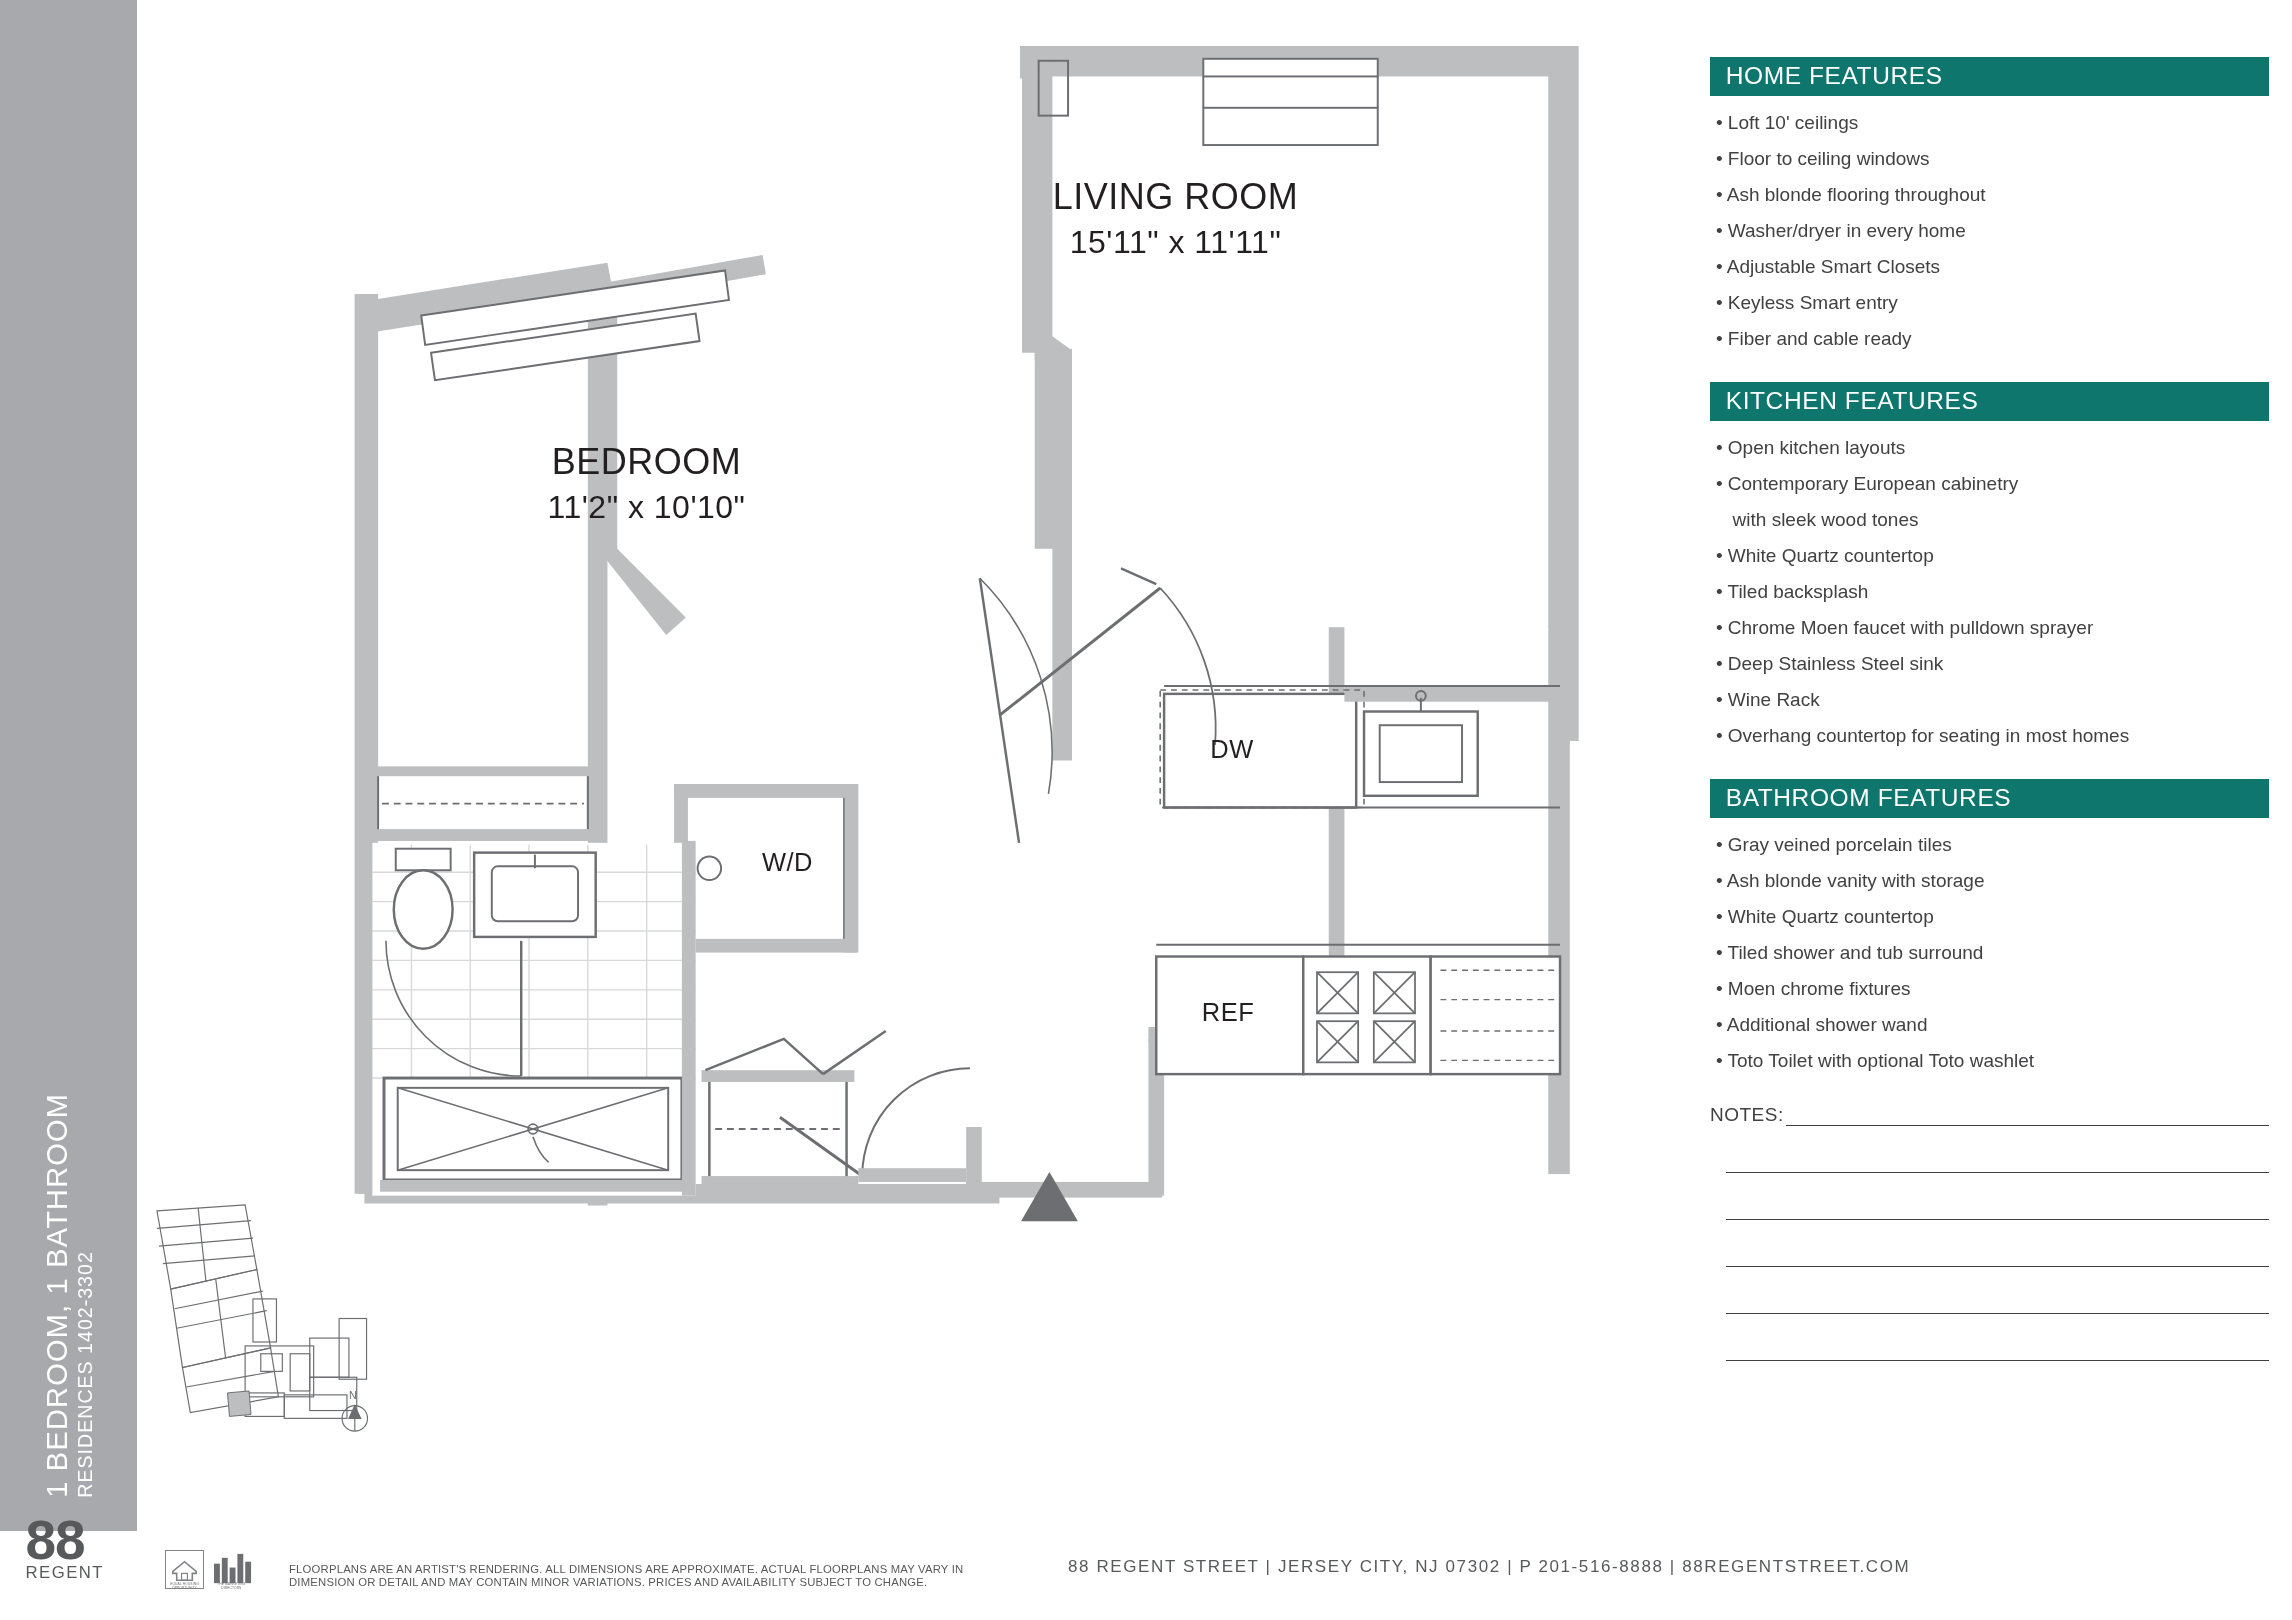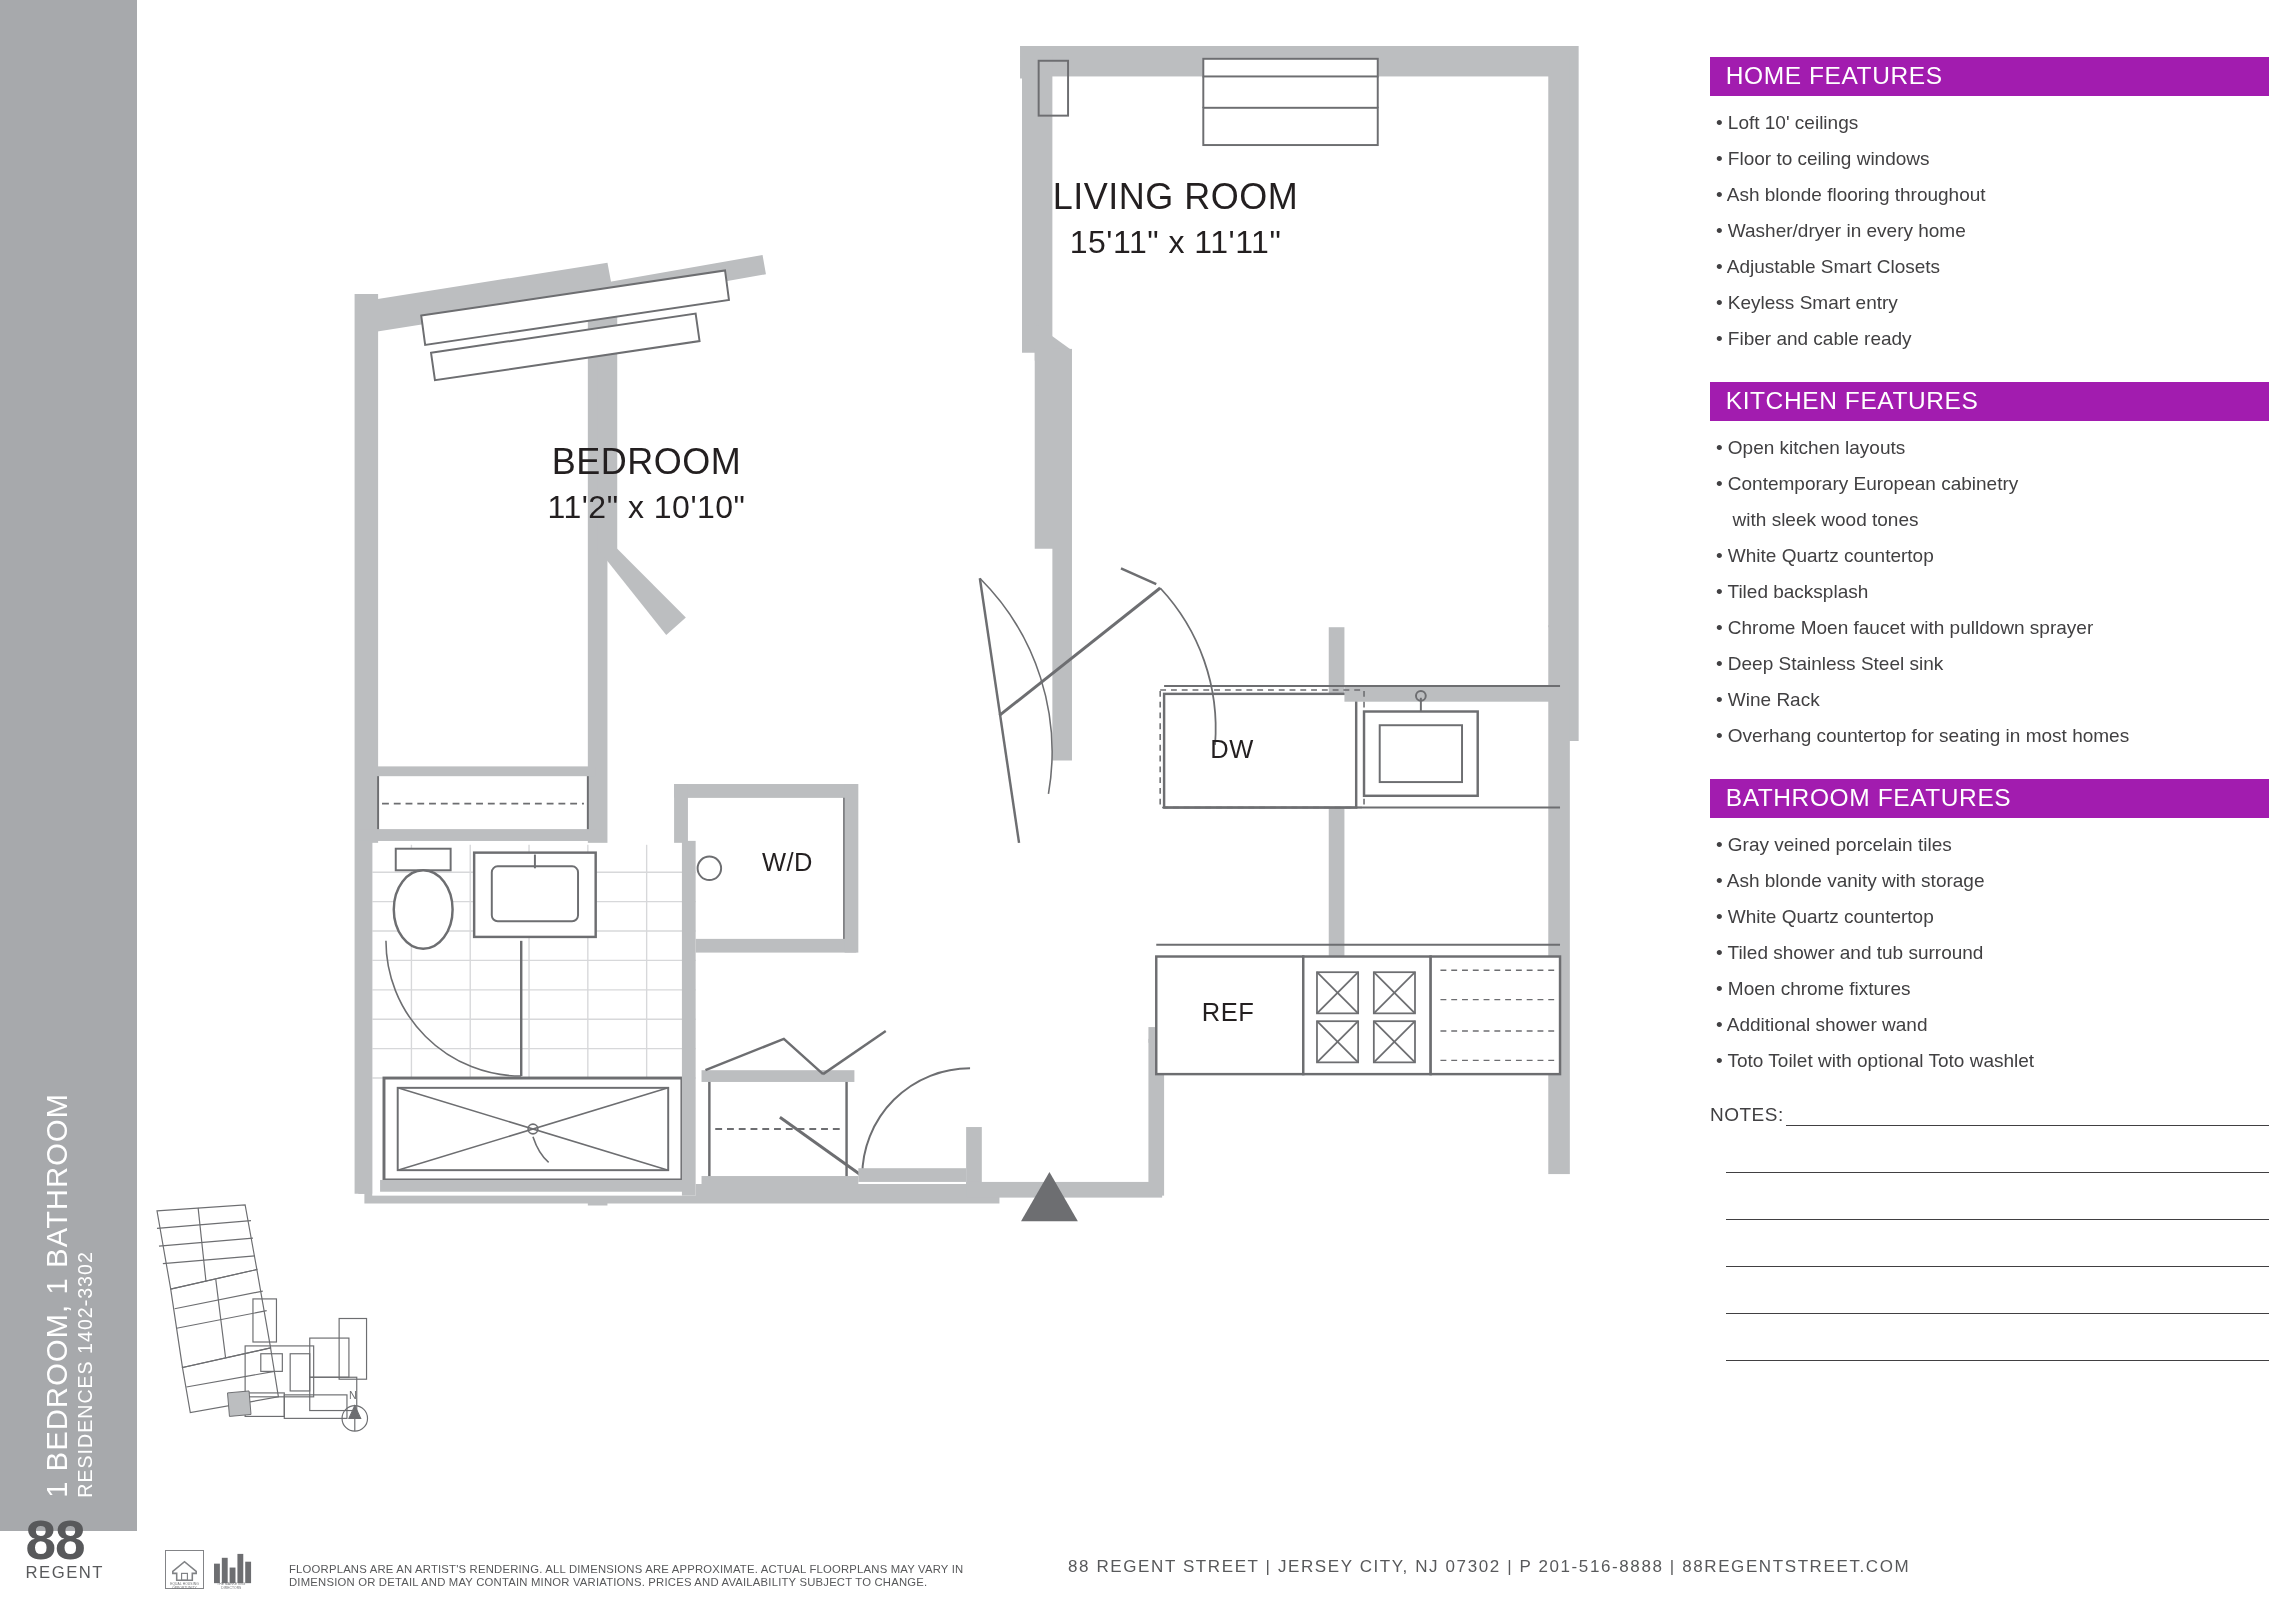--- a/index.html
+++ b/index.html
@@ -67,21 +67,21 @@
   .fh-box { width:39px; height:39px; position:relative; }
   .fh-label { position:absolute; bottom:-1px; left:0; width:100%; text-align:center; font-size:3.3px; color:#6d6e71; letter-spacing:0.1px;}
 
   
   .features {
     position: absolute;
     left: 1710px; top: 57px;
     width: 559px;
   }
   .feat-header {
-    background: #a21caf;
+    background: #0f766e;
     color: #ffffff;
     font-size: 24.5px;
     letter-spacing: 0.6px;
     padding: 4.9px 0 5.9px 15.7px;
     margin-bottom: 8.8px;
   }
   .feat-list { margin: 0 0 25.5px 0; padding: 0 0 0 5.9px; list-style: none; }
   .feat-list li {
     font-size: 19px;
     color: #414042;

